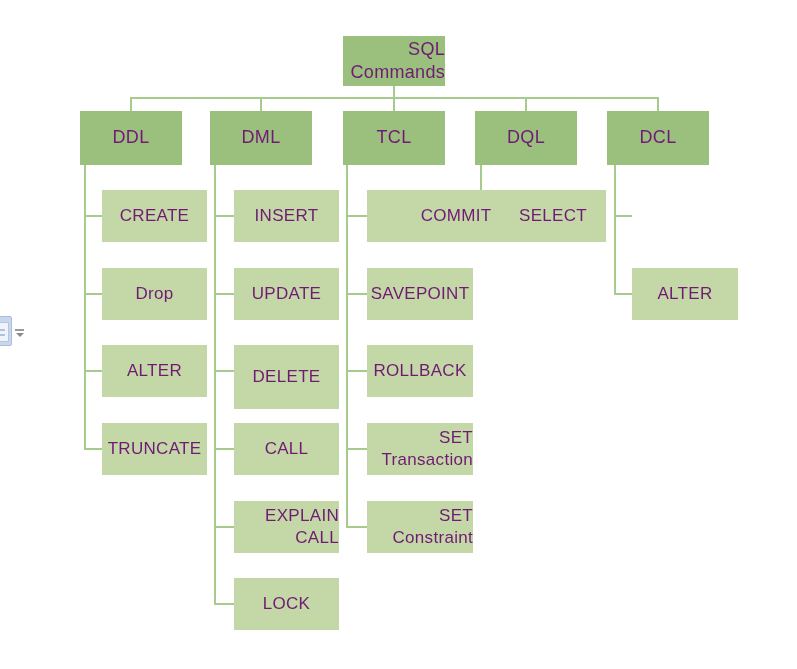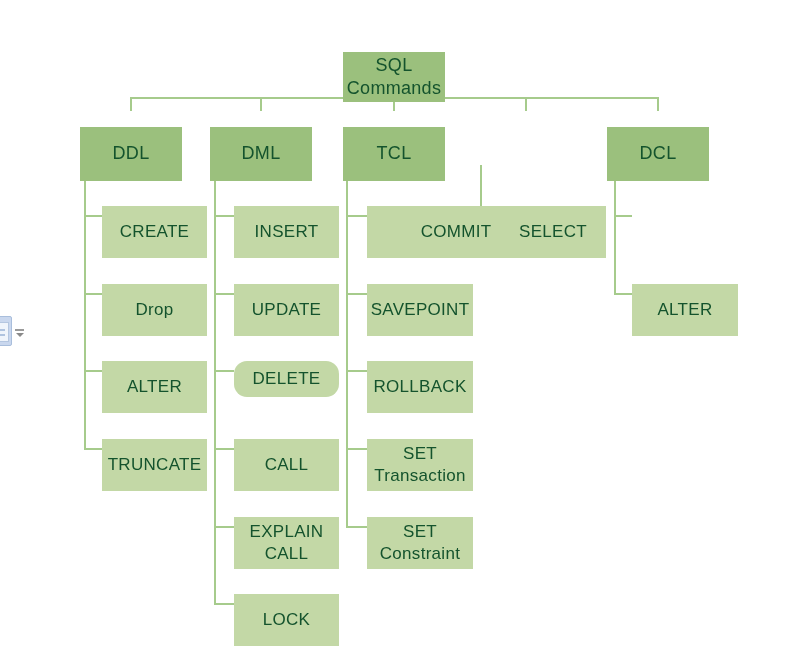--- a/index.html
+++ b/index.html
@@ -2,23 +2,22 @@
 <html><head>
 <meta charset="utf-8">
 <style>
   html,body{margin:0;padding:0;background:#fff;}
   #canvas{
     position:relative;width:797px;height:669px;background:#ffffff;
     overflow:hidden;font-family:"Liberation Sans",sans-serif;
   }
   .box{
     position:absolute;display:flex;align-items:center;justify-content:center;
-    text-align:center;color:#14532d;line-height:1.28;letter-spacing:.3px;
+    text-align:right;color:#701a75;line-height:1.28;letter-spacing:.3px;
     cursor:default;
-    margin-top:16px;
   }
   .lvl1{background:#9BC07D;font-size:18px;}
   .lvl2{background:#C3D8A6;font-size:17px;}
   .ln{position:absolute;background:#A6CB8C;}
   .v{width:2px;}
   .h{height:2px;}
   
   .po-clip{
     position:absolute;left:-8px;top:316px;width:18px;height:28px;
     background:#C9D7EE;border:1px solid #A9BEDC;border-radius:2px;
@@ -75,30 +74,31 @@
   <div class="ln h" style="left:480px;top:215px;width:20px;"></div>
 
   <div class="ln h" style="left:614px;top:215px;width:18px;"></div>
   <div class="ln h" style="left:614px;top:293px;width:18px;"></div>
 
   <div class="box lvl1" style="left:343px;top:36px;width:102px;height:50px;">SQL Commands</div>
 
   <div class="box lvl1" style="left:80px;top:111px;width:102px;height:54px;">DDL</div>
   <div class="box lvl1" style="left:210px;top:111px;width:102px;height:54px;">DML</div>
   <div class="box lvl1" style="left:343px;top:111px;width:102px;height:54px;">TCL</div>
+  <div class="box lvl1" style="left:475px;top:111px;width:102px;height:54px;">DQL</div>
   <div class="box lvl1" style="left:607px;top:111px;width:102px;height:54px;">DCL</div>
 
   <div class="box lvl2" style="left:102px;top:190px;width:105px;height:52px;">CREATE</div>
   <div class="box lvl2" style="left:102px;top:268px;width:105px;height:52px;">Drop</div>
   <div class="box lvl2" style="left:102px;top:345px;width:105px;height:52px;">ALTER</div>
   <div class="box lvl2" style="left:102px;top:423px;width:105px;height:52px;">TRUNCATE</div>
 
   <div class="box lvl2" style="left:234px;top:190px;width:105px;height:52px;">INSERT</div>
   <div class="box lvl2" style="left:234px;top:268px;width:105px;height:52px;">UPDATE</div>
-  <div class="box lvl2" style="left:234px;top:345px;width:105px;height:36px;border-radius:13px;">DELETE</div>
+  <div class="box lvl2" style="left:234px;top:345px;width:105px;height:64px;">DELETE</div>
   <div class="box lvl2" style="left:234px;top:423px;width:105px;height:52px;">CALL</div>
   <div class="box lvl2" style="left:234px;top:501px;width:105px;height:52px;">EXPLAIN CALL</div>
   <div class="box lvl2" style="left:234px;top:578px;width:105px;height:52px;">LOCK</div>
 
   <div class="box lvl2" style="left:367px;top:190px;width:106px;height:52px;padding-left:36px;">COMMIT</div>
   <div class="box lvl2" style="left:367px;top:268px;width:106px;height:52px;">SAVEPOINT</div>
   <div class="box lvl2" style="left:367px;top:345px;width:106px;height:52px;">ROLLBACK</div>
   <div class="box lvl2" style="left:367px;top:423px;width:106px;height:52px;">SET Transaction</div>
   <div class="box lvl2" style="left:367px;top:501px;width:106px;height:52px;">SET Constraint</div>
 

